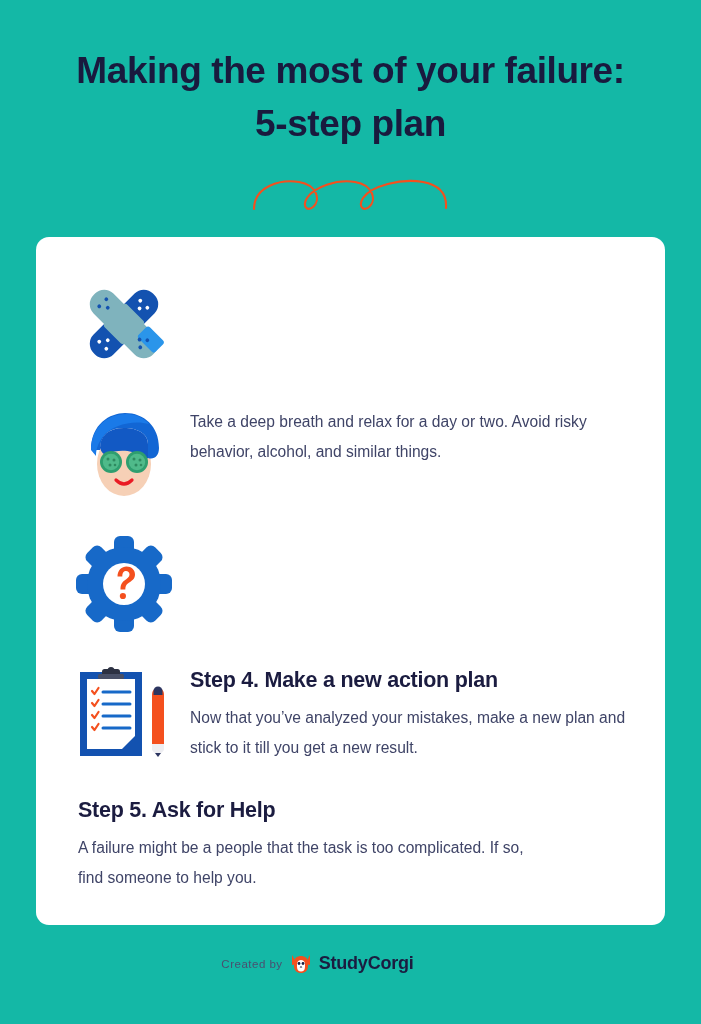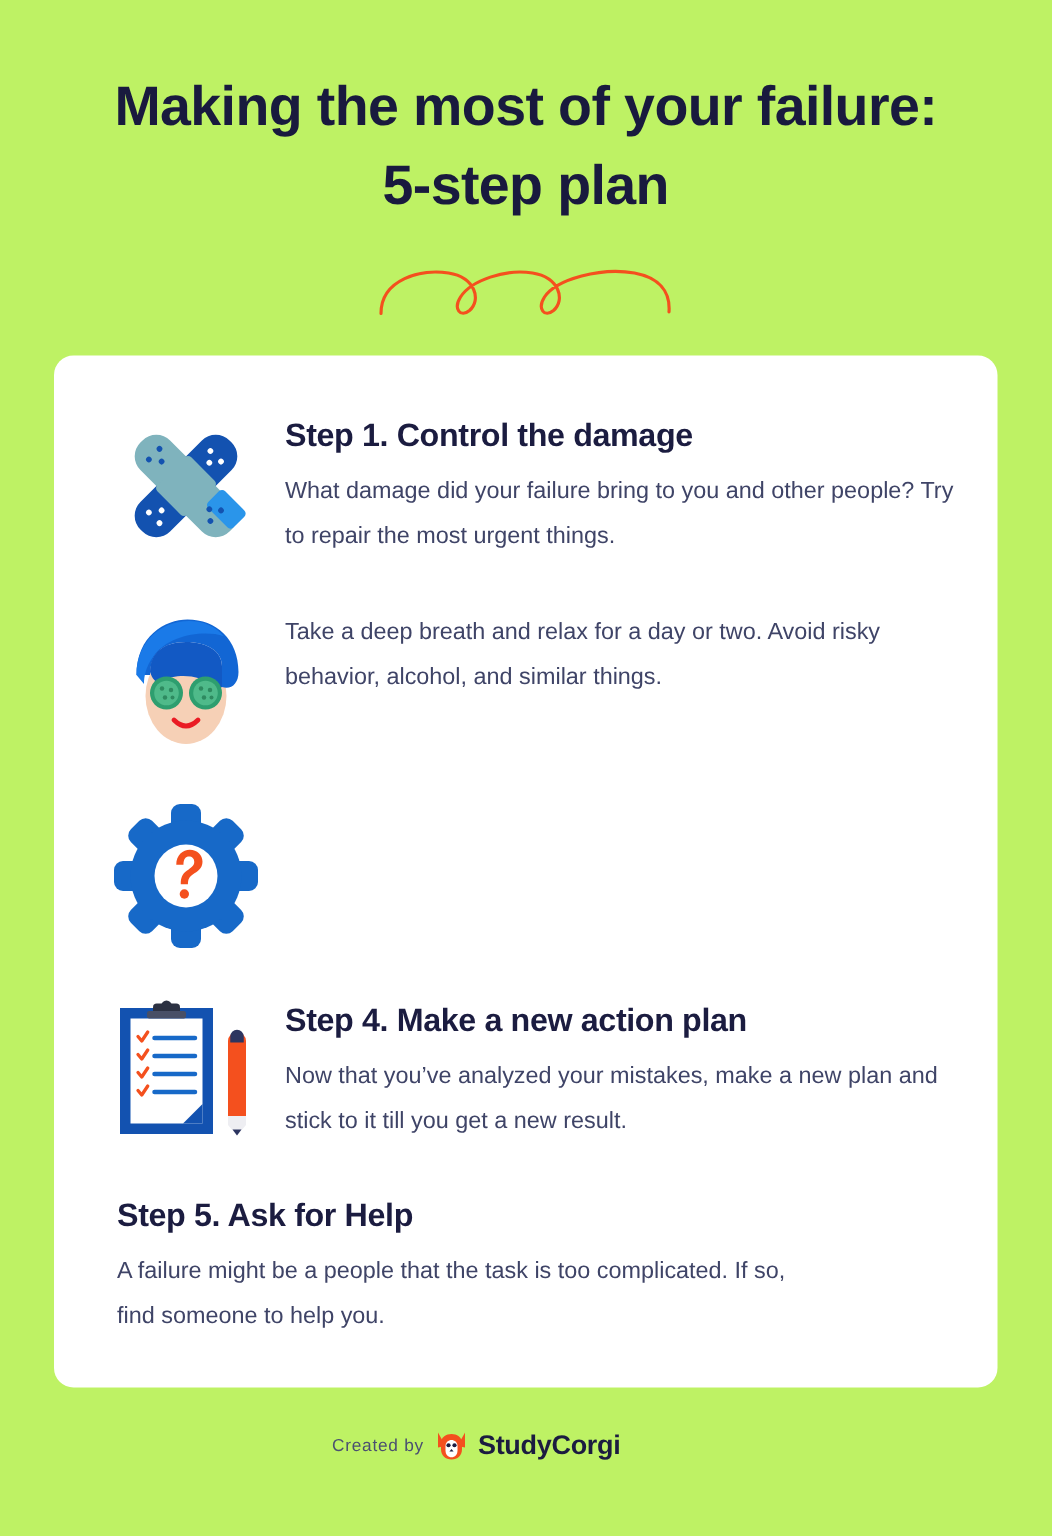--- a/index.html
+++ b/index.html
@@ -14,21 +14,21 @@
   body {
     background: #e4eefb;
     font-family: "Liberation Sans", sans-serif;
     -webkit-font-smoothing: antialiased;
   }
 
   .poster {
     position: relative;
     width: 701px;
     height: 1024px;
-    background: #bef264;
+    background: #14b8a6;
     display: flex;
     flex-direction: column;
     align-items: center;
   }
 
   
   .title-block {
     width: 640px;
     margin-top: 44px;
     text-align: center;
@@ -175,24 +175,20 @@
               <rect x="68" y="34" width="24" height="16" rx="3" fill="#2a95ea"></rect>
               <rect x="36" y="34" width="28" height="32" rx="3" fill="#7fb3bd"></rect>
               <circle cx="20" cy="45" r="1.9" fill="#1352b0"></circle>
                 <circle cx="27" cy="50" r="1.9" fill="#1352b0"></circle>
               <circle cx="20" cy="55" r="1.9" fill="#1352b0"></circle>
               <circle cx="78" cy="45" r="1.9" fill="#1352b0"></circle>
                 <circle cx="72" cy="50" r="1.9" fill="#1352b0"></circle>
               <circle cx="78" cy="55" r="1.9" fill="#1352b0"></circle>
             </g>
           </svg>
-        </div>
-        <div class="step-body">
-          <div class="step-title">Step 1. Control the damage</div>
-          <div class="step-desc">What damage did your failure bring to you and other people? Try to repair the most urgent things.</div>
         </div>
       </div>
 
       <div class="step-row">
         <div class="step-icon">
           <svg width="100" height="100" viewBox="0 0 100 100">
             <ellipse cx="50" cy="60" rx="27" ry="32" fill="#f6d0b6"></ellipse>
             <path d="M17 46 C17 20, 36 9, 51 9 C70 9, 85 22, 85 44 C85 52, 80 56, 74 54 L74 40 C74 30, 64 24, 50 24 C34 24, 26 32, 26 46 Z" fill="#1266d4"></path>
             <path d="M17 46 C17 24, 33 10, 52 10 C62 10, 70 14, 75 20 C62 16, 38 19, 28 34 C23 41, 22 47, 22 52 Z" fill="#1a7ae8"></path>
             <path d="M26 44 C26 32, 34 24, 50 24 C64 24, 74 30, 74 40 L74 54 C68 58, 61 55, 58 48 C52 46, 40 46, 34 50 C31 52, 28 50, 26 44 Z" fill="#1259c4"></path>

